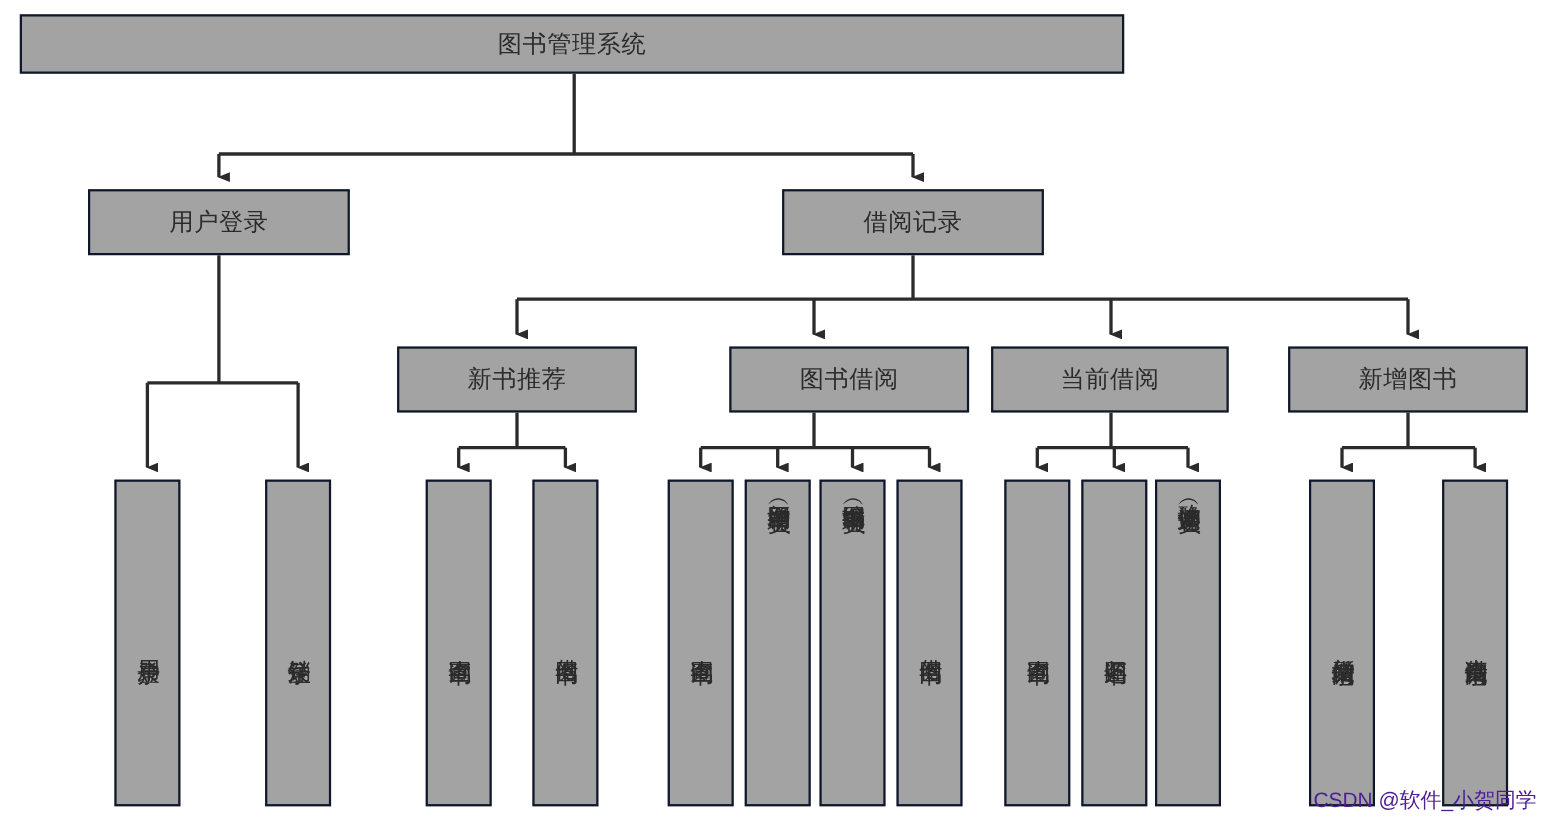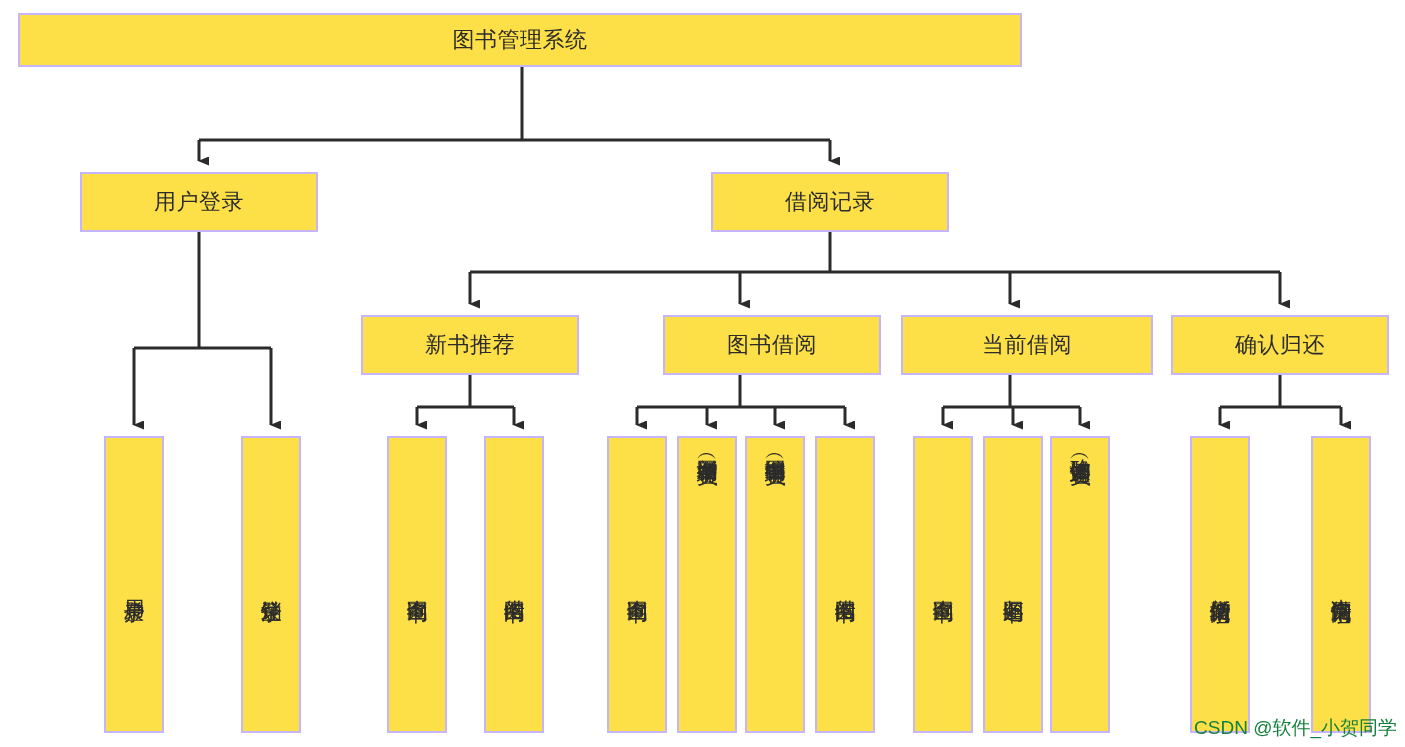--- a/index.html
+++ b/index.html
@@ -20,22 +20,22 @@
   #wires {
     position: absolute;
     left: 0;
     top: 0;
     width: 1405px;
     height: 747px;
   }
   .node {
     position: absolute;
     box-sizing: border-box;
-    border: 2px solid #c4b5fd;
-    background: #fde047;
+    border: 2px solid #0f172a;
+    background: #a3a3a3;
     display: flex;
     align-items: center;
     justify-content: center;
     color: #2b2b2b;
   }
   .node.horiz .label {
     font-size: 22px;
     line-height: 1;
     letter-spacing: 0.5px;
     white-space: nowrap;
@@ -55,21 +55,21 @@
   }
   .node.vert.centered {
     align-items: center;
     padding-top: 0;
   }
   .watermark {
     position: absolute;
     right: 8px;
     bottom: 6px;
     font-size: 19px;
-    color: #15803d;
+    color: #4c1d95;
     white-space: nowrap;
     user-select: none;
   }
 </style>
 </head>
 <body>
 
 <div id="stage">
 
   <svg id="wires" viewBox="0 0 1405 747" preserveAspectRatio="none">
@@ -124,25 +124,25 @@
       </div>
       <div class="node horiz" style="left: 711px; top: 172px; width: 238px; height: 60px;">
         <span class="label">借阅记录</span>
       </div>
       <div class="node horiz" style="left: 361px; top: 315px; width: 218px; height: 60px;">
         <span class="label">新书推荐</span>
       </div>
       <div class="node horiz" style="left: 631px; top: 315px; width: 218px; height: 60px; margin-left: 32px;">
         <span class="label">图书借阅</span>
       </div>
-      <div class="node horiz" style="left: 901px; top: 315px; width: 252px; height: 60px;">
+      <div class="node horiz" style="left: 901px; top: 315px; width: 216px; height: 60px;">
         <span class="label">当前借阅</span>
       </div>
       <div class="node horiz" style="left: 1171px; top: 315px; width: 218px; height: 60px;">
-        <span class="label">确认归还</span>
+        <span class="label">新增图书</span>
       </div>
       <div class="node vert centered" style="left: 104px; top: 436px; width: 60px; height: 297px;">
         <span class="label">用户登录</span>
       </div>
       <div class="node vert centered" style="left: 241px; top: 436px; width: 60px; height: 297px;">
         <span class="label">注销登录</span>
       </div>
       <div class="node vert centered" style="left: 387px; top: 436px; width: 60px; height: 297px;">
         <span class="label">查询图书</span>
       </div>

